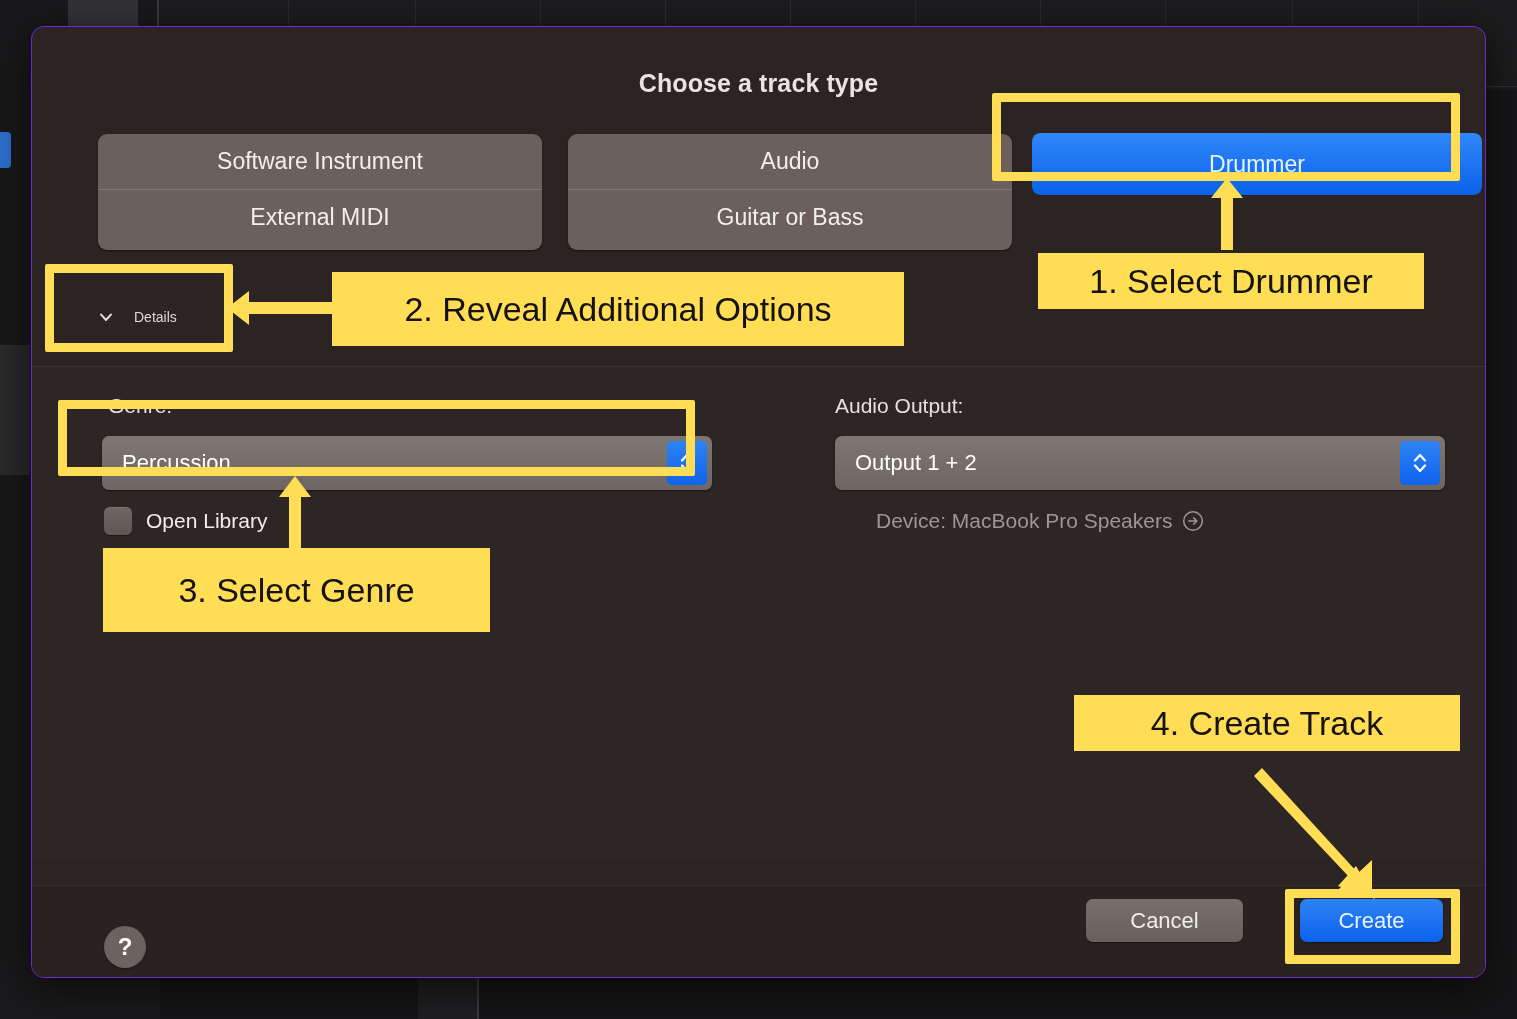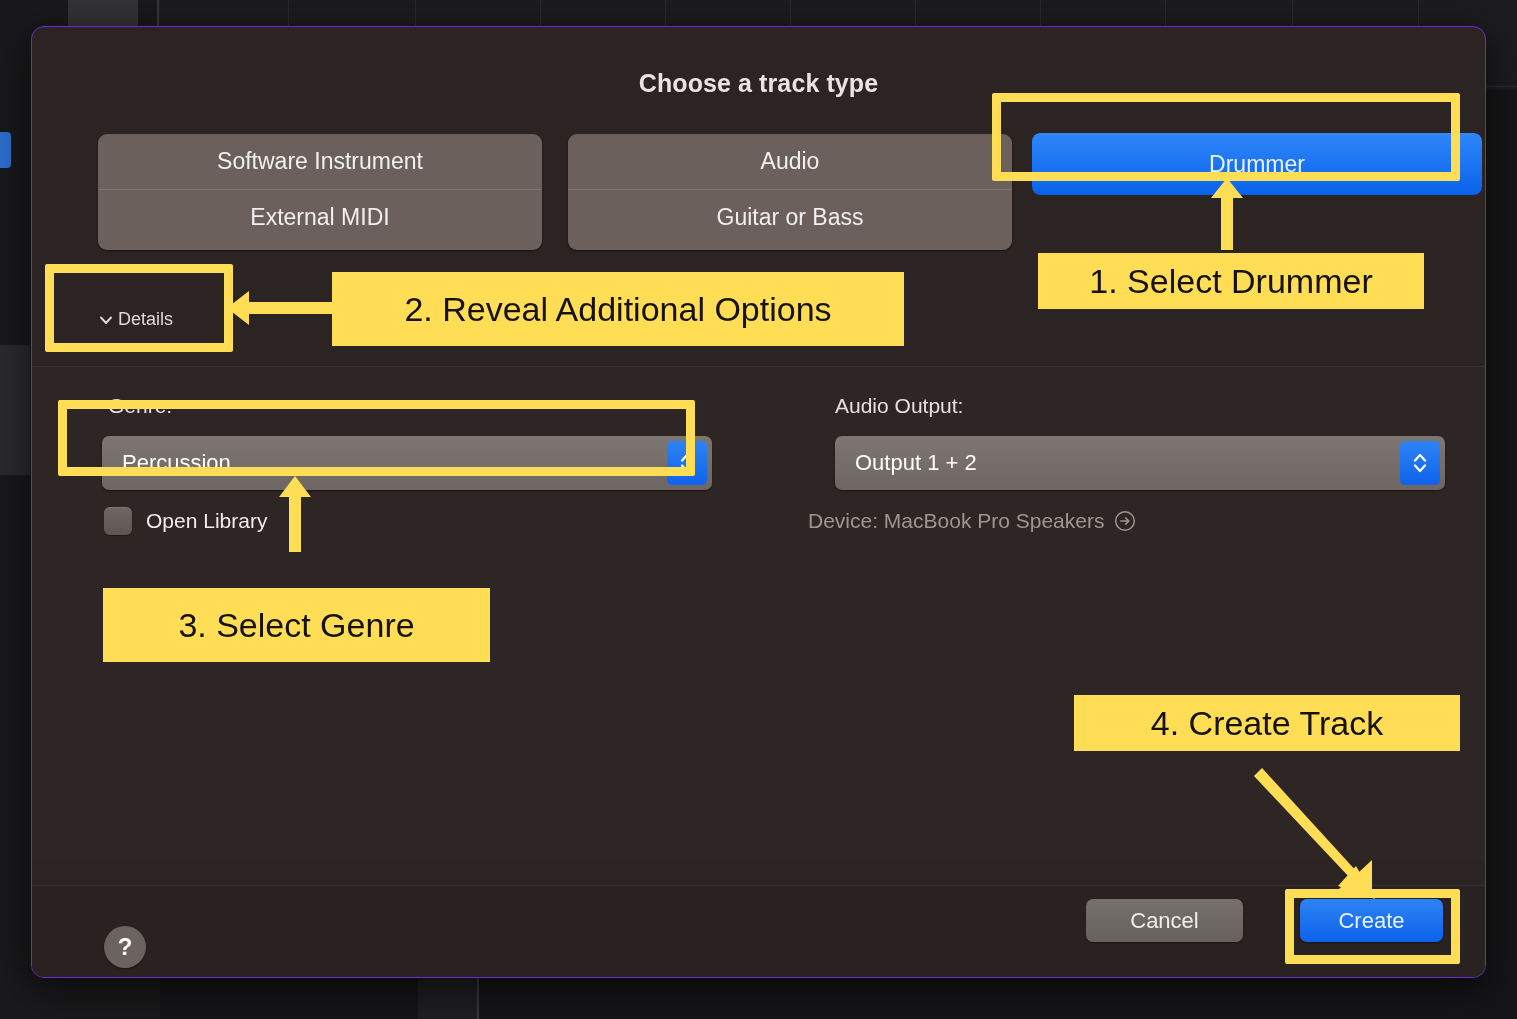--- a/index.html
+++ b/index.html
@@ -101,22 +101,22 @@
     border-radius:8px;
   }
 
   #seg-sw { left:66px; top:107px; width:444px; height:116px; }
   #seg-au { left:536px; top:107px; width:444px; height:116px; }
   #seg-dr { left:1000px; top:106px; width:450px; height:62px; border-radius:8px; background:transparent; box-shadow:none;}
 
   
   .details-row {
     position:absolute; left:66px; top:282px;
-    display:flex; align-items:center; gap:4px;
-    color:#ded9d7; font-size:18px;
+    display:flex; align-items:center; gap:20px;
+    color:#ded9d7; font-size:14px;
   }
   .chev {
     width:16px; height:16px;
     display:inline-block;
   }
 
   .sect-divider {
     position:absolute; left:0; right:0; top:339px; height:1px;
     background:#3b312e;
   }
@@ -301,21 +301,21 @@
     <div class="field-label" style="left:803px; top:367px;">Audio Output:</div>
     <div class="popup" style="left:803px; top:409px; width:610px;">
       <span class="popup-text">Output 1 + 2</span>
       <span class="popup-stepper">
         <svg width="18" height="26" viewBox="0 0 18 26">
           <path d="M4 10.5 L9 5 L14 10.5" fill="none" stroke="#fff" stroke-width="2.3" stroke-linecap="round" stroke-linejoin="round"></path>
           <path d="M4 15.5 L9 21 L14 15.5" fill="none" stroke="#fff" stroke-width="2.3" stroke-linecap="round" stroke-linejoin="round"></path>
         </svg>
       </span>
     </div>
-    <div class="device-line" style="left:776px; top:482px;">
+    <div class="device-line" style="left:844px; top:482px;">
       <span>Device: MacBook Pro Speakers</span>
       <span class="arrow-circ">
         <svg width="22" height="22" viewBox="0 0 22 22">
           <circle cx="11" cy="11" r="9.3" fill="none" stroke="#9e9693" stroke-width="1.5"></circle>
           <path d="M6.8 11 H14.6 M11.6 7.9 L14.9 11 L11.6 14.1" fill="none" stroke="#9e9693" stroke-width="1.5" stroke-linecap="round" stroke-linejoin="round"></path>
         </svg>
       </span>
     </div>
 
     <div class="footer-bg"></div>
@@ -346,17 +346,17 @@
     <g>
       <path d="M1262 768 L1358 873 L1372 860 L1372 896 L1339 889 L1350 878 L1254 776 Z" fill="#ffdd55"></path>
       <polygon points="1375,899 1338,886 1356,866" fill="#ffdd55"></polygon>
     </g>
   </svg>
 
   <div class="callout" style="left:1038px; top:253px; width:386px; height:56px;">1. Select Drummer</div>
 
   <div class="callout" style="left:332px; top:272px; width:572px; height:74px;">2. Reveal Additional Options</div>
 
-  <div class="callout" style="left:103px; top:548px; width:387px; height:74px;margin-top:40px;">3. Select Genre</div>
+  <div class="callout" style="left:103px; top:548px; width:387px; height:84px;">3. Select Genre</div>
 
   <div class="callout" style="left:1074px; top:695px; width:386px; height:56px;">4. Create Track</div>
 
 </div>
 
 </body></html>

